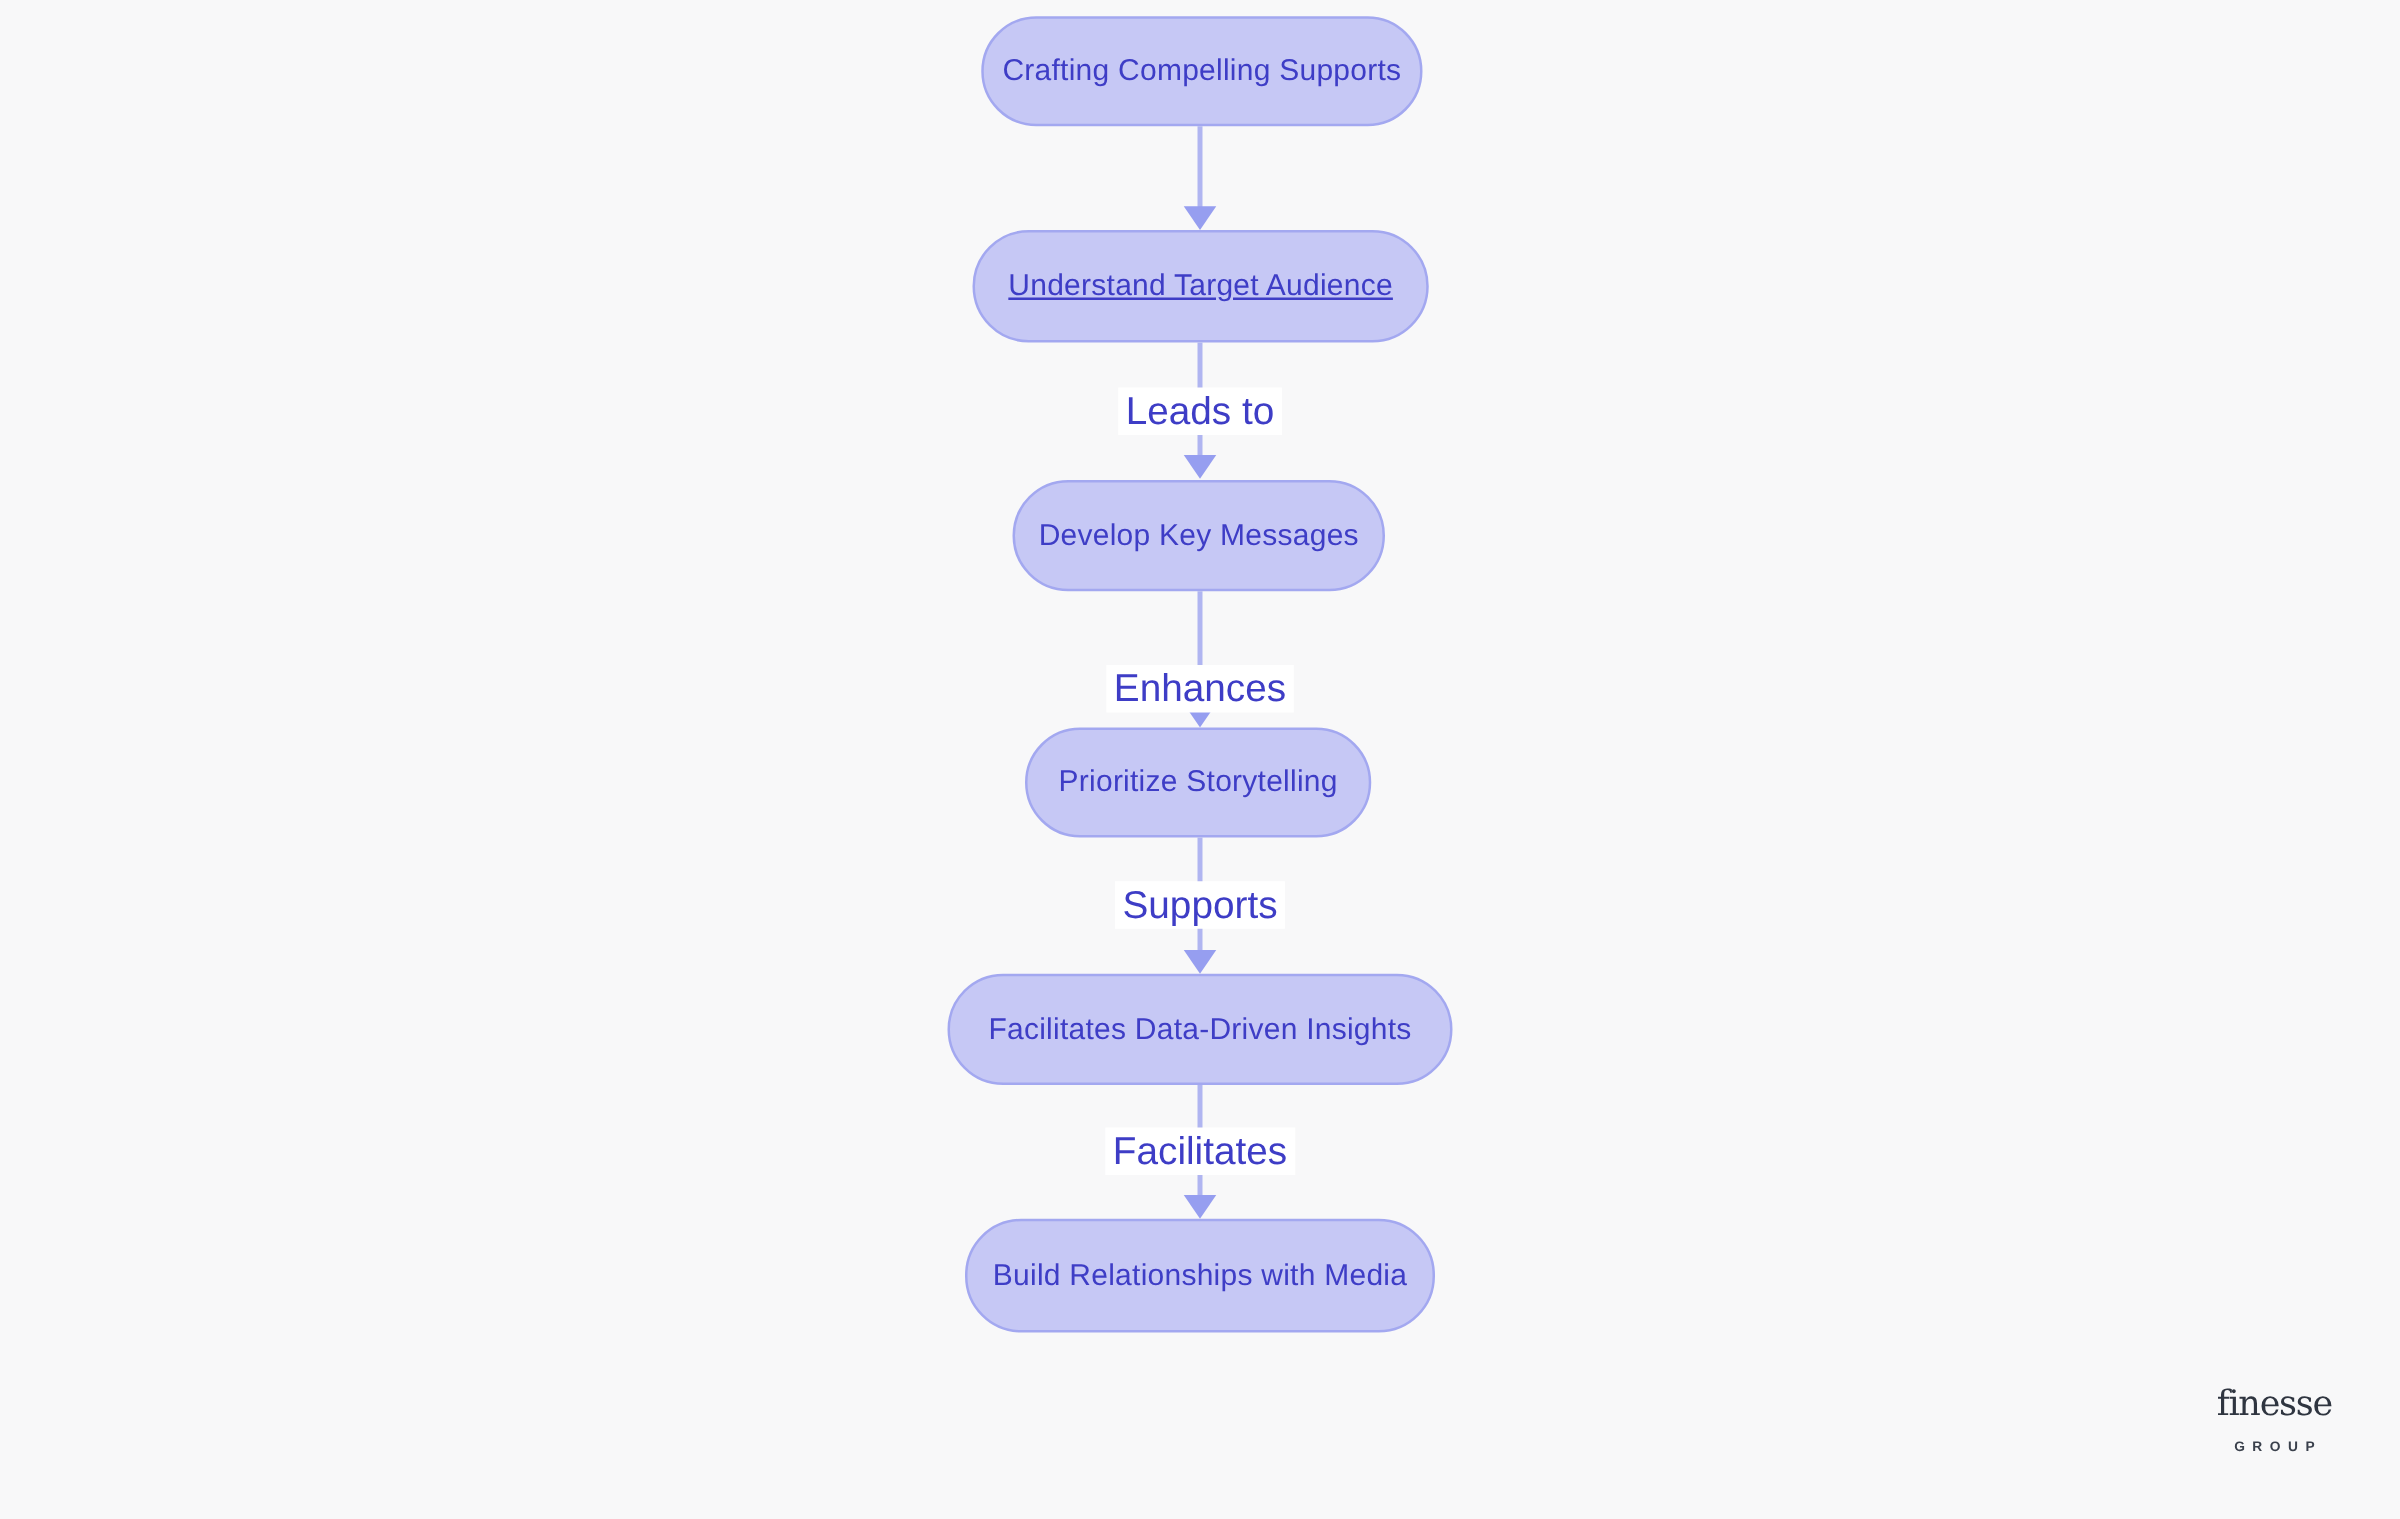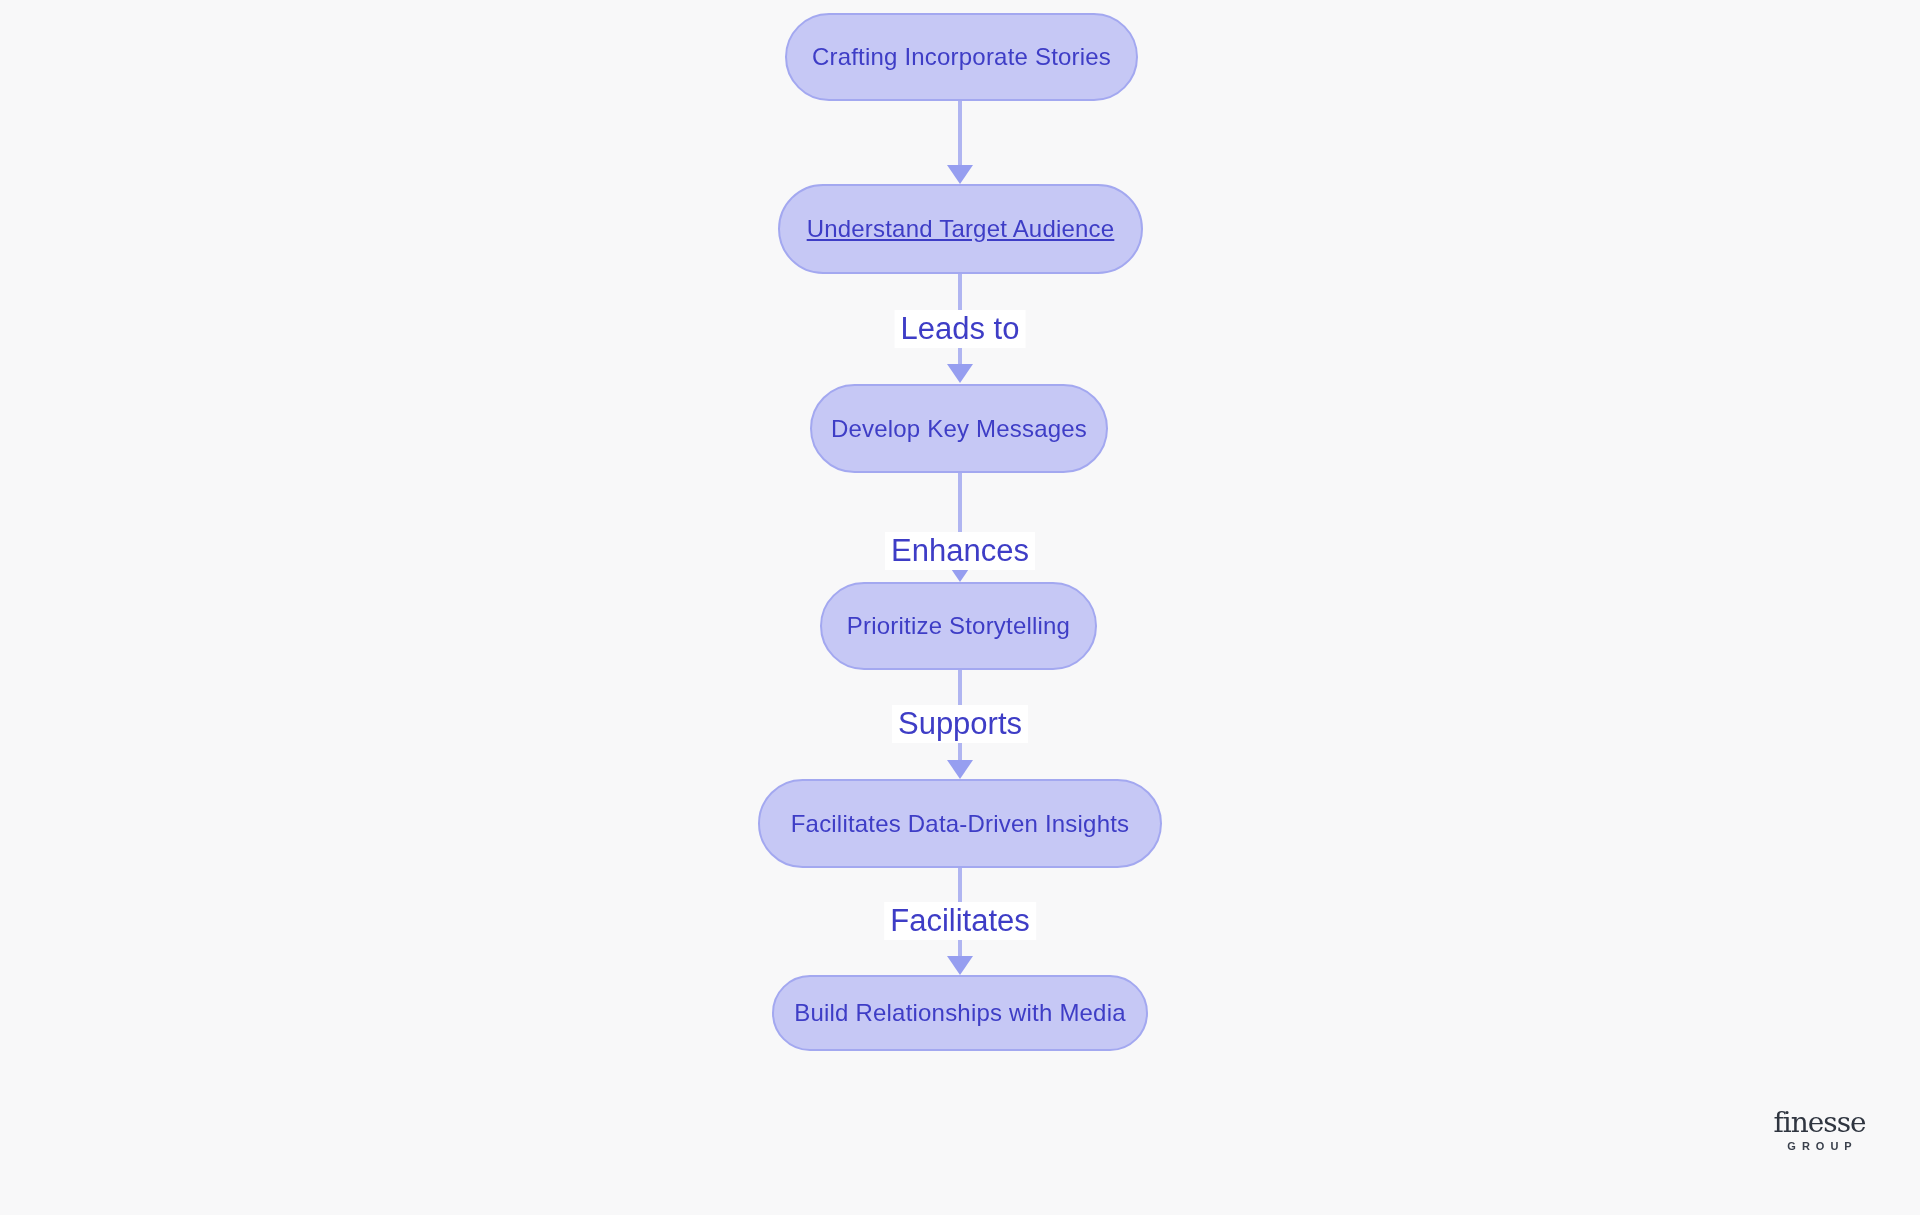--- a/index.html
+++ b/index.html
@@ -72,39 +72,39 @@
     color:var(--logo-text);
     line-height:1.2;
   }
   .logo-sub{
     font-family:"Liberation Sans", sans-serif;
     font-size:11px;
     font-weight:700;
     letter-spacing:6px;
     text-indent:6px;
     color:var(--logo-sub);
-    margin-top:0;
+    margin-top:12px;
   }
 </style>
 </head>
 <body>
 
 <div class="canvas">
 
-  <div class="flow-node" style="left:785px;top:13px;width:353px;height:88px;">Crafting Incorporate Stories</div>
+  <div class="flow-node" style="left:785px;top:13px;width:353px;height:88px;">Crafting Compelling Supports</div>
 
   <div class="flow-node" style="left:778px;top:184px;width:365px;height:90px;text-decoration:underline;">Understand Target Audience</div>
 
   <div class="flow-node" style="left:820px;top:582px;width:277px;height:88px;">Prioritize Storytelling</div>
 
   <div class="flow-node" style="left:810px;top:384px;width:298px;height:89px;">Develop Key Messages</div>
 
   <div class="flow-node" style="left:758px;top:779px;width:404px;height:89px;">Facilitates Data-Driven Insights</div>
 
-  <div class="flow-node" style="left:772px;top:975px;width:376px;height:76px;">Build Relationships with Media</div>
+  <div class="flow-node" style="left:772px;top:975px;width:376px;height:91px;">Build Relationships with Media</div>
 
   <div class="edge-line" style="left:958px;top:101px;height:68px;"></div>
   <div class="arrowhead" style="left:947px;top:165px;"></div>
 
   <div class="edge-line" style="left:958px;top:274px;height:94px;"></div>
   <div class="arrowhead" style="left:947px;top:364px;"></div>
   <div class="edge-label" style="left:960px;top:329px;">Leads to</div>
 
   <div class="edge-line" style="left:958px;top:473px;height:94px;"></div>
   <div class="arrowhead" style="left:947px;top:563px;"></div>

